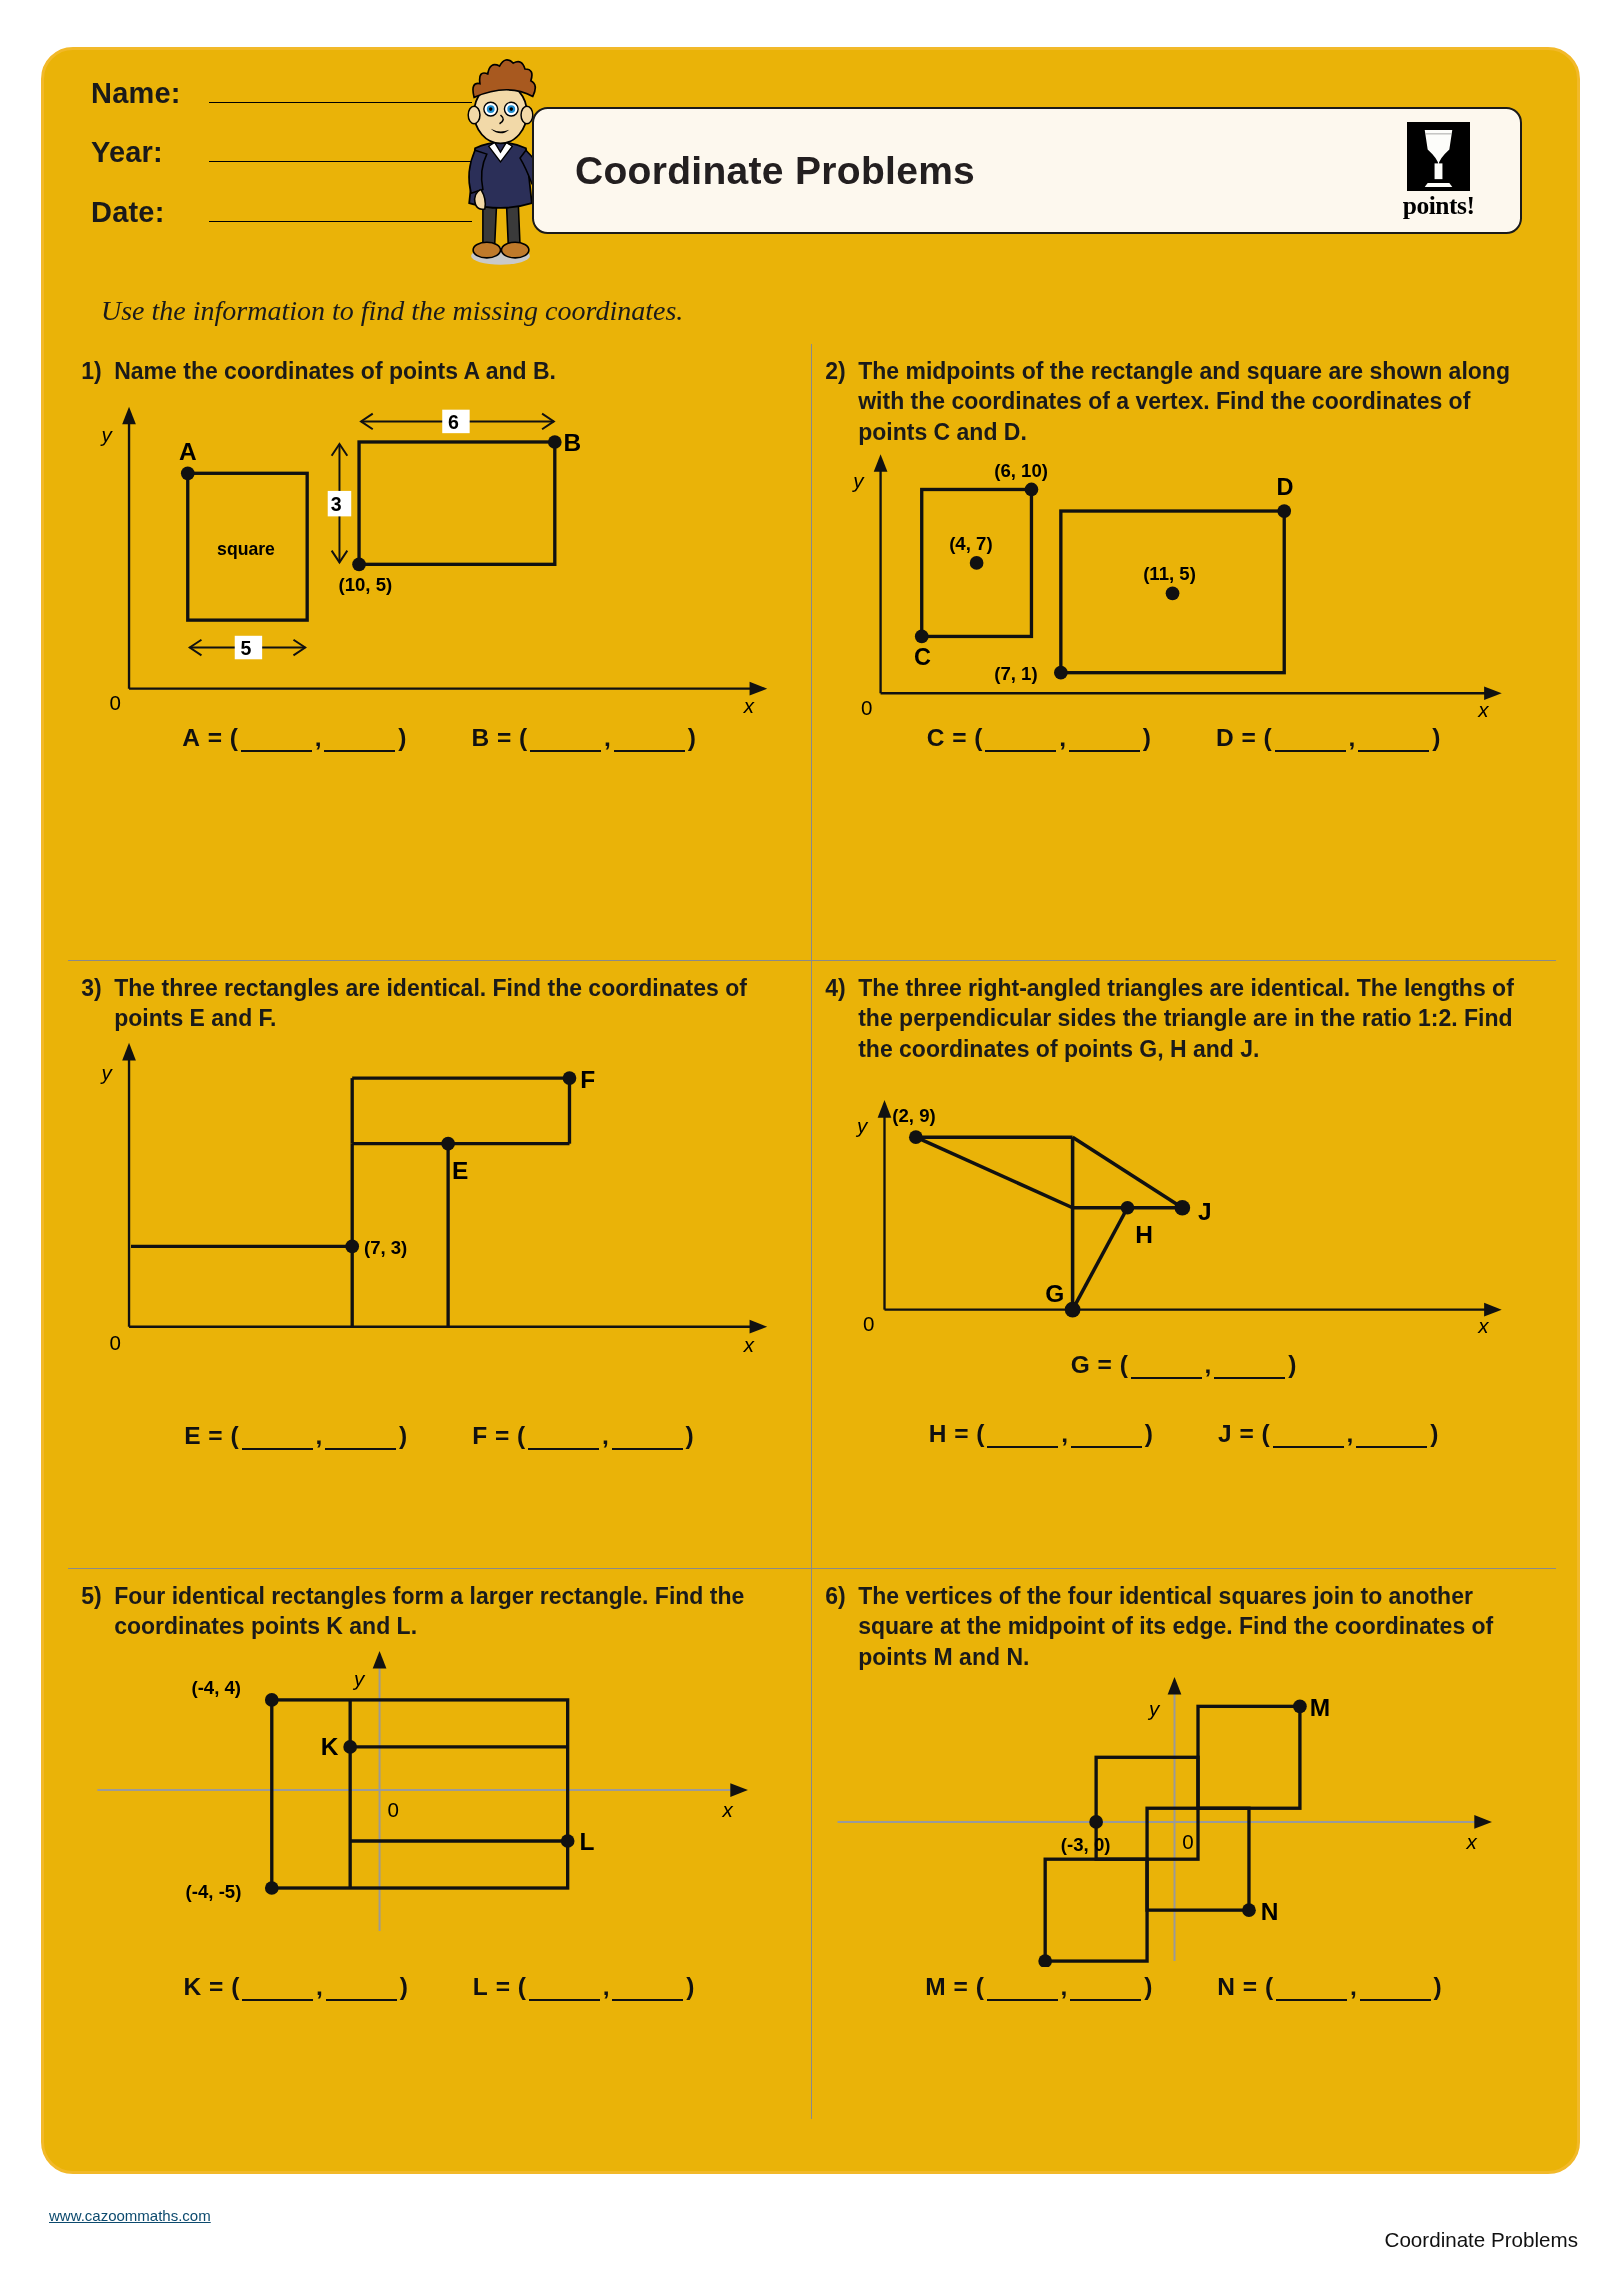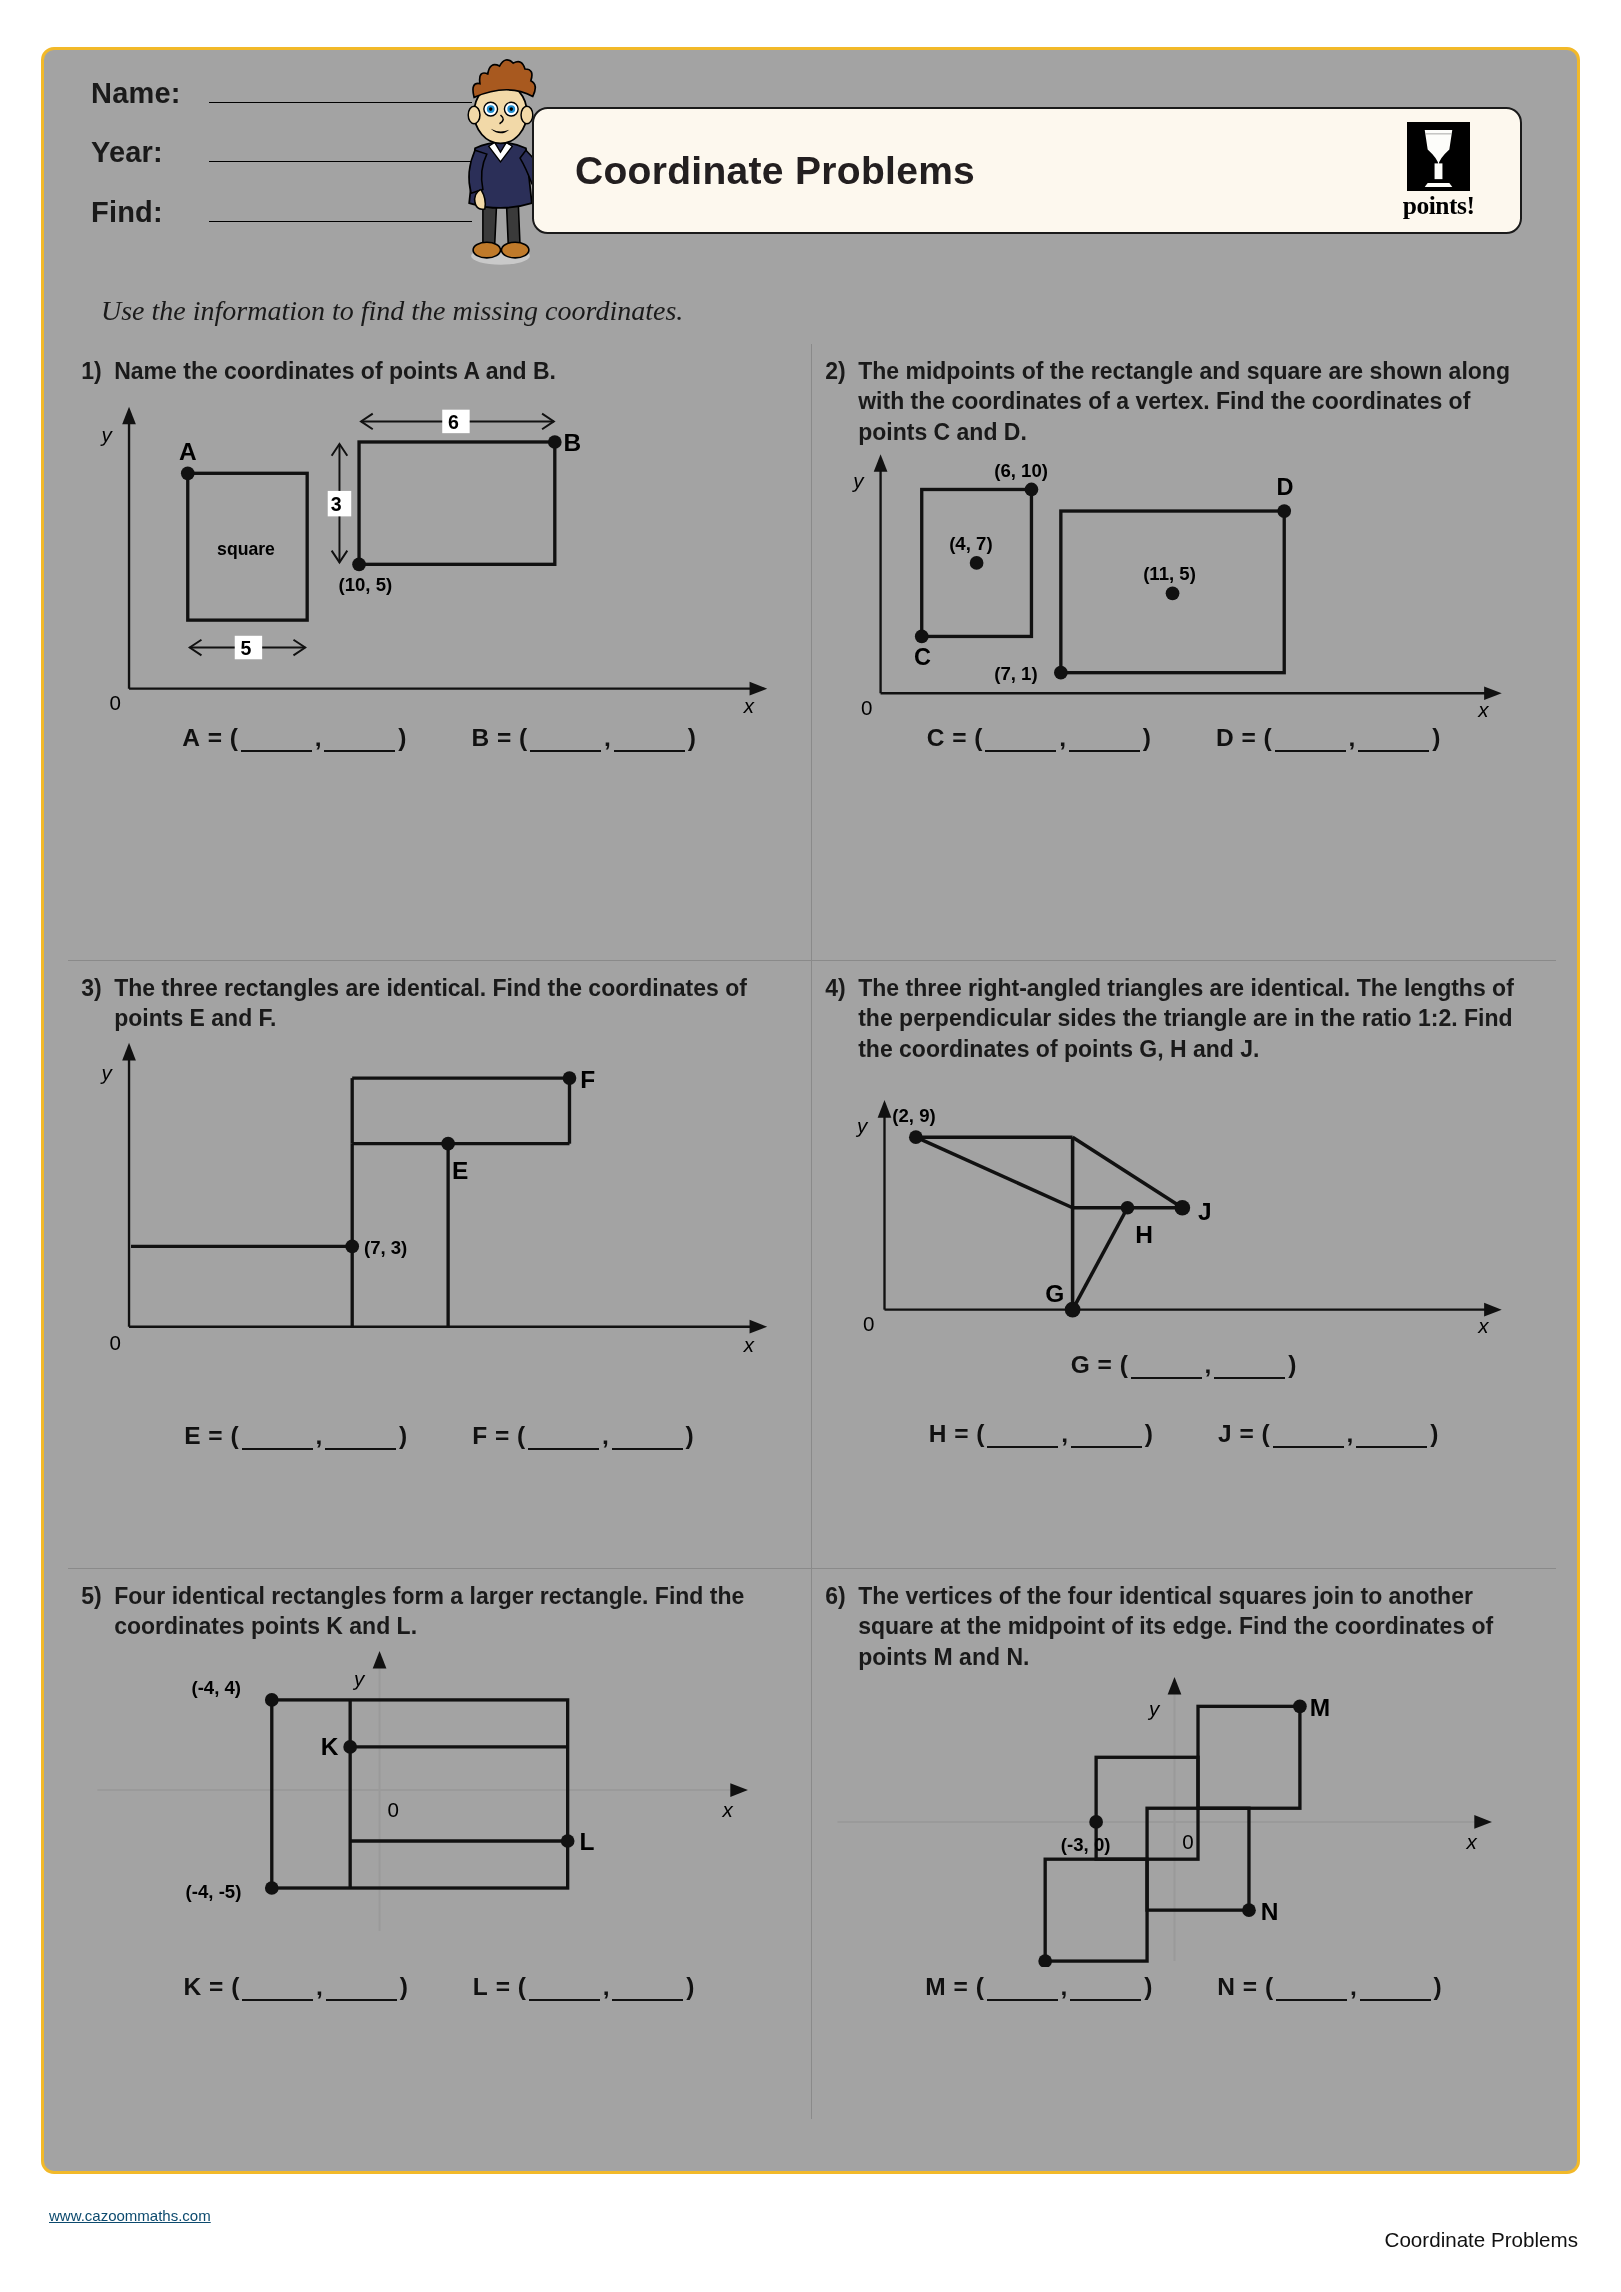--- a/index.html
+++ b/index.html
@@ -11,22 +11,22 @@
     position: relative;
     overflow: hidden;
   }
 
   
   #sheet {
     position: absolute;
     left: 41px; top: 47px;
     width: 1539px; height: 2127px;
     border: 3.9px solid #F2B929;
-    border-radius: 13px;
-    background: #a3a3a3;
+    border-radius: 32px;
+    background: #eab308;
   }
 
   
   #header { position: absolute; left: 0; top: 0; width: 100%; height: 245px; }
 
   .hdr-fields { position: absolute; left: 47px; top: 23.5px; }
   .fld-row { display: flex; align-items: baseline; margin-bottom: 23.5px; }
   .fld-label {
     font-size: 29px; font-weight: bold; color: #1a1a1a;
     width: 118px; letter-spacing: 0.2px;
@@ -111,21 +111,21 @@
     <div class="hdr-fields">
       <div class="fld-row">
         <span class="fld-label">Name:</span>
         <span class="fld-line"></span>
       </div>
       <div class="fld-row">
         <span class="fld-label">Year:</span>
         <span class="fld-line"></span>
       </div>
       <div class="fld-row">
-        <span class="fld-label">Find:</span>
+        <span class="fld-label">Date:</span>
         <span class="fld-line"></span>
       </div>
     </div>
 
     <svg class="mascot" viewBox="0 0 140 220">
       <ellipse cx="70" cy="208" rx="30" ry="9" fill="#c9c9c9"></ellipse>
 
       <path d="M52 150 L52 198 L64 198 L66 155 Z" fill="#3a3a3a" stroke="#000" stroke-width="1.6"></path>
       <path d="M76 152 L78 198 L90 198 L88 150 Z" fill="#3a3a3a" stroke="#000" stroke-width="1.6"></path>
 

